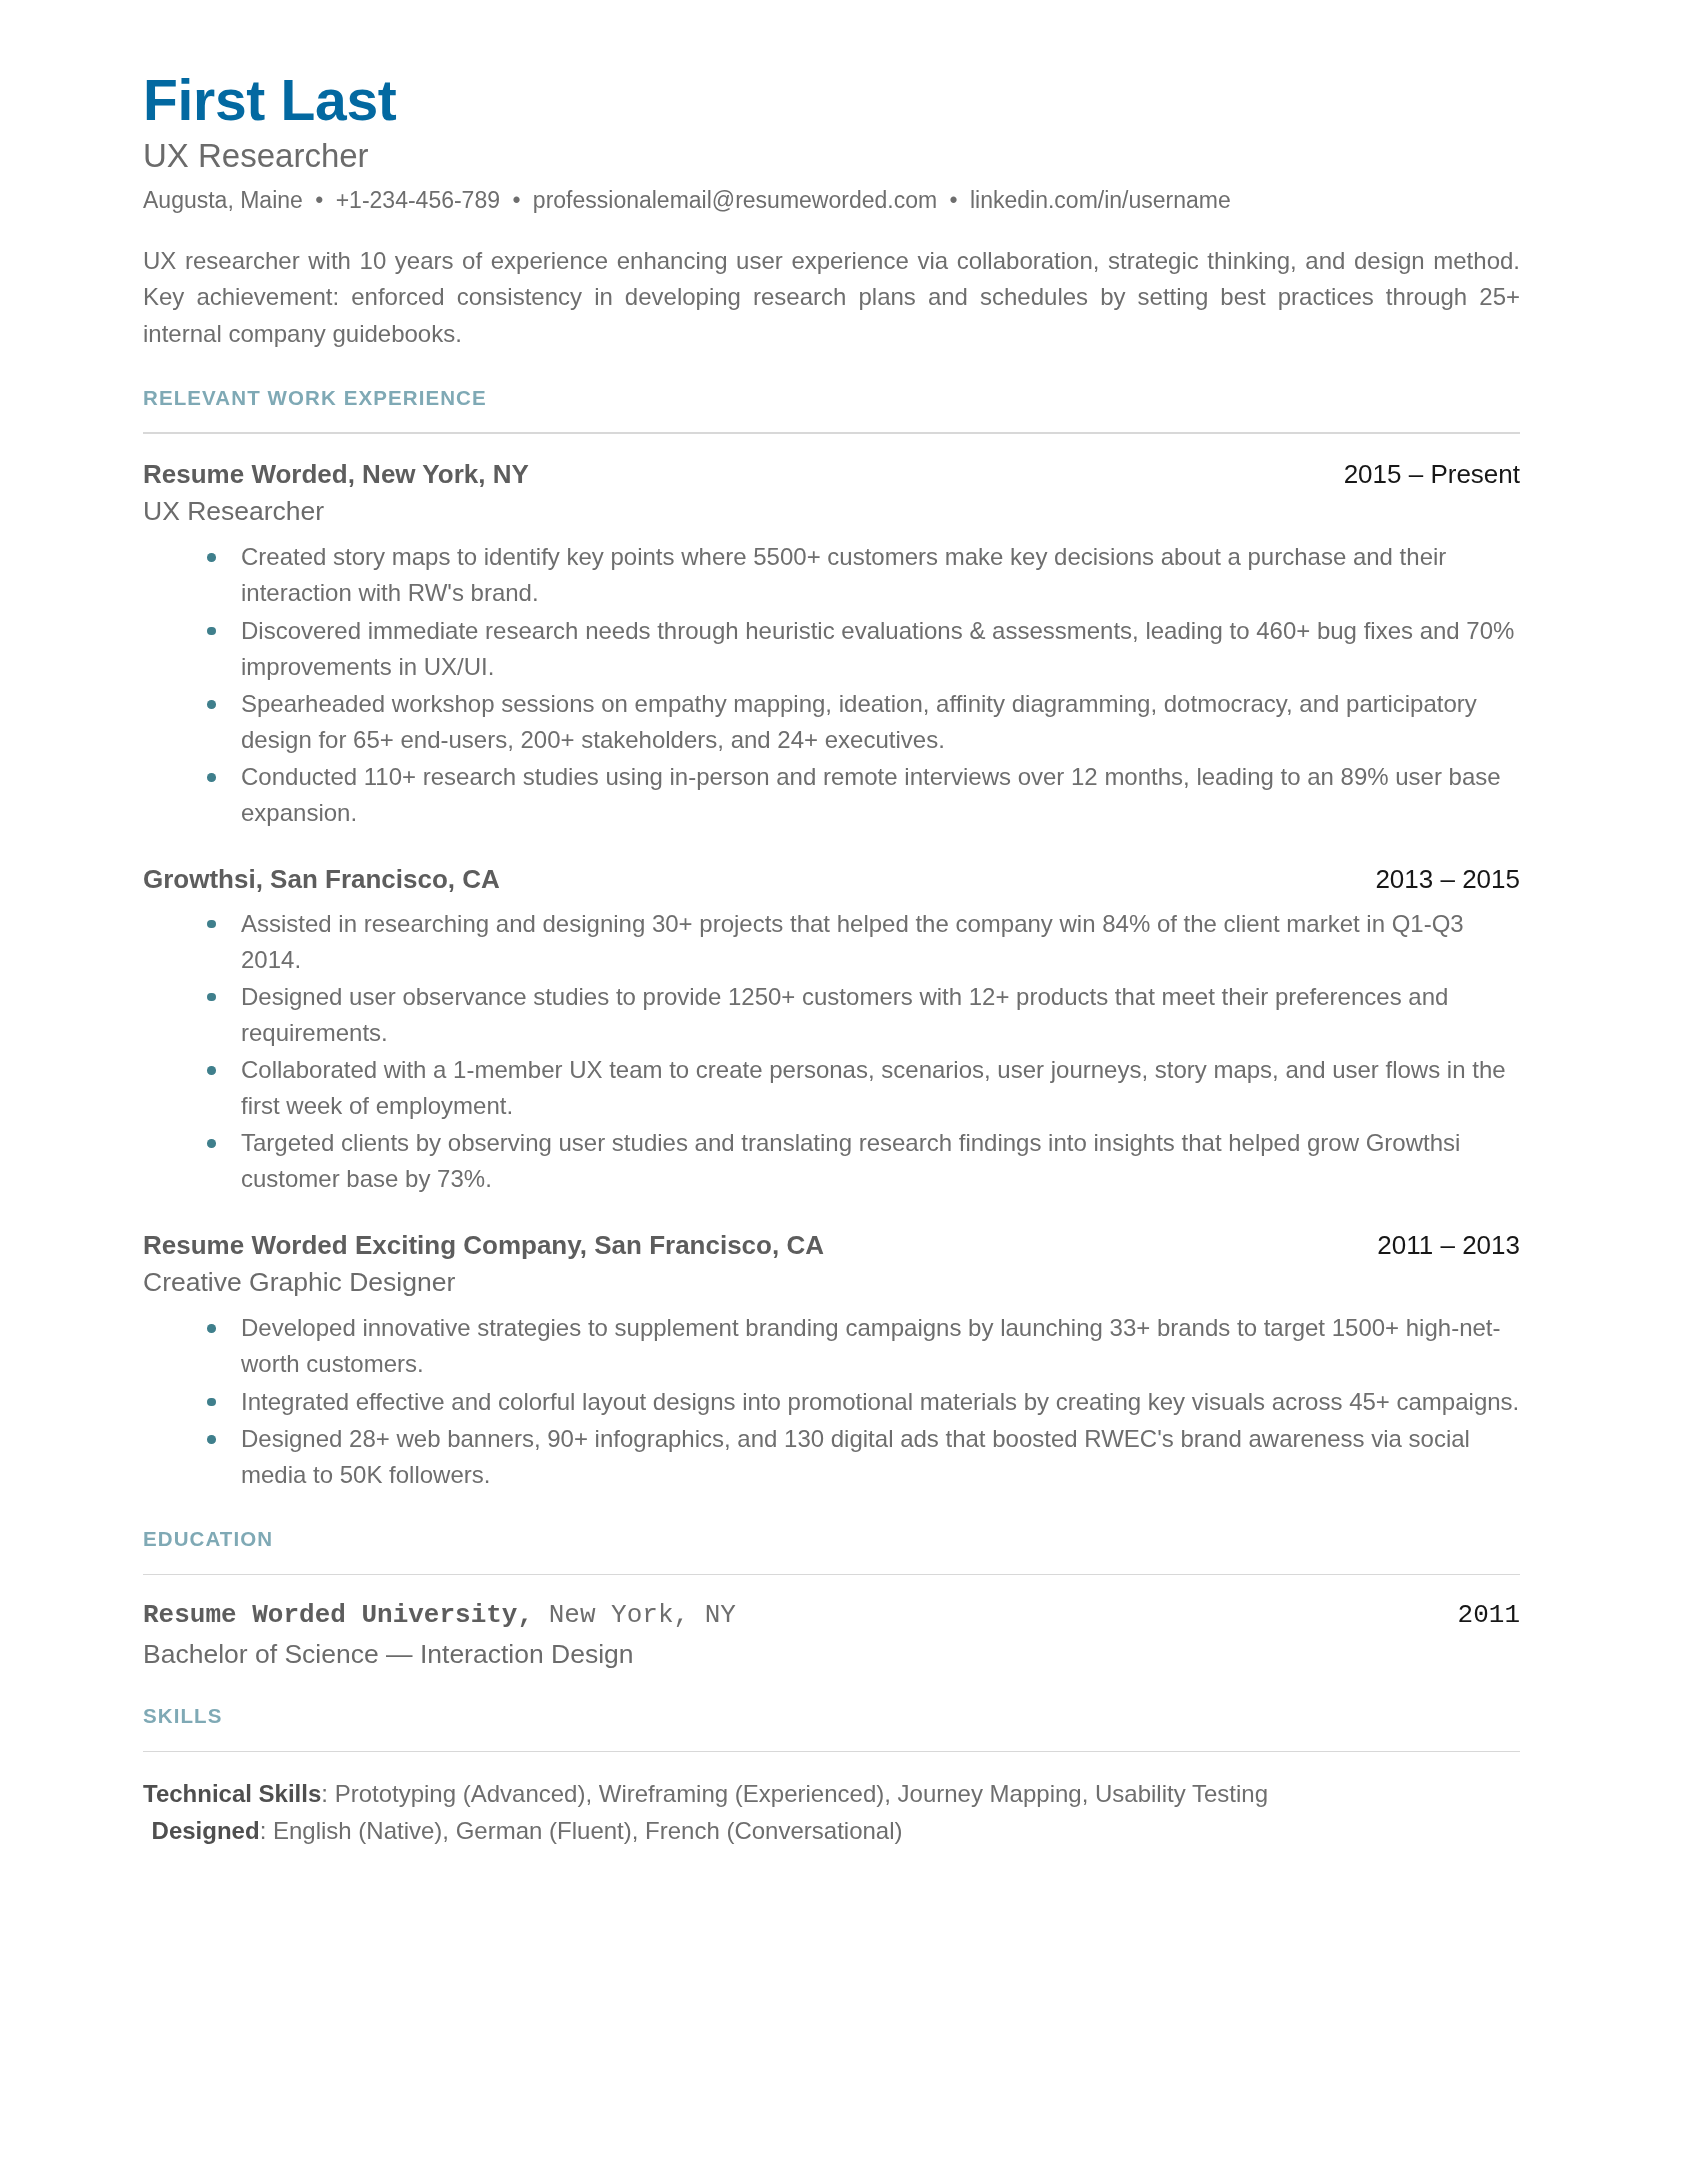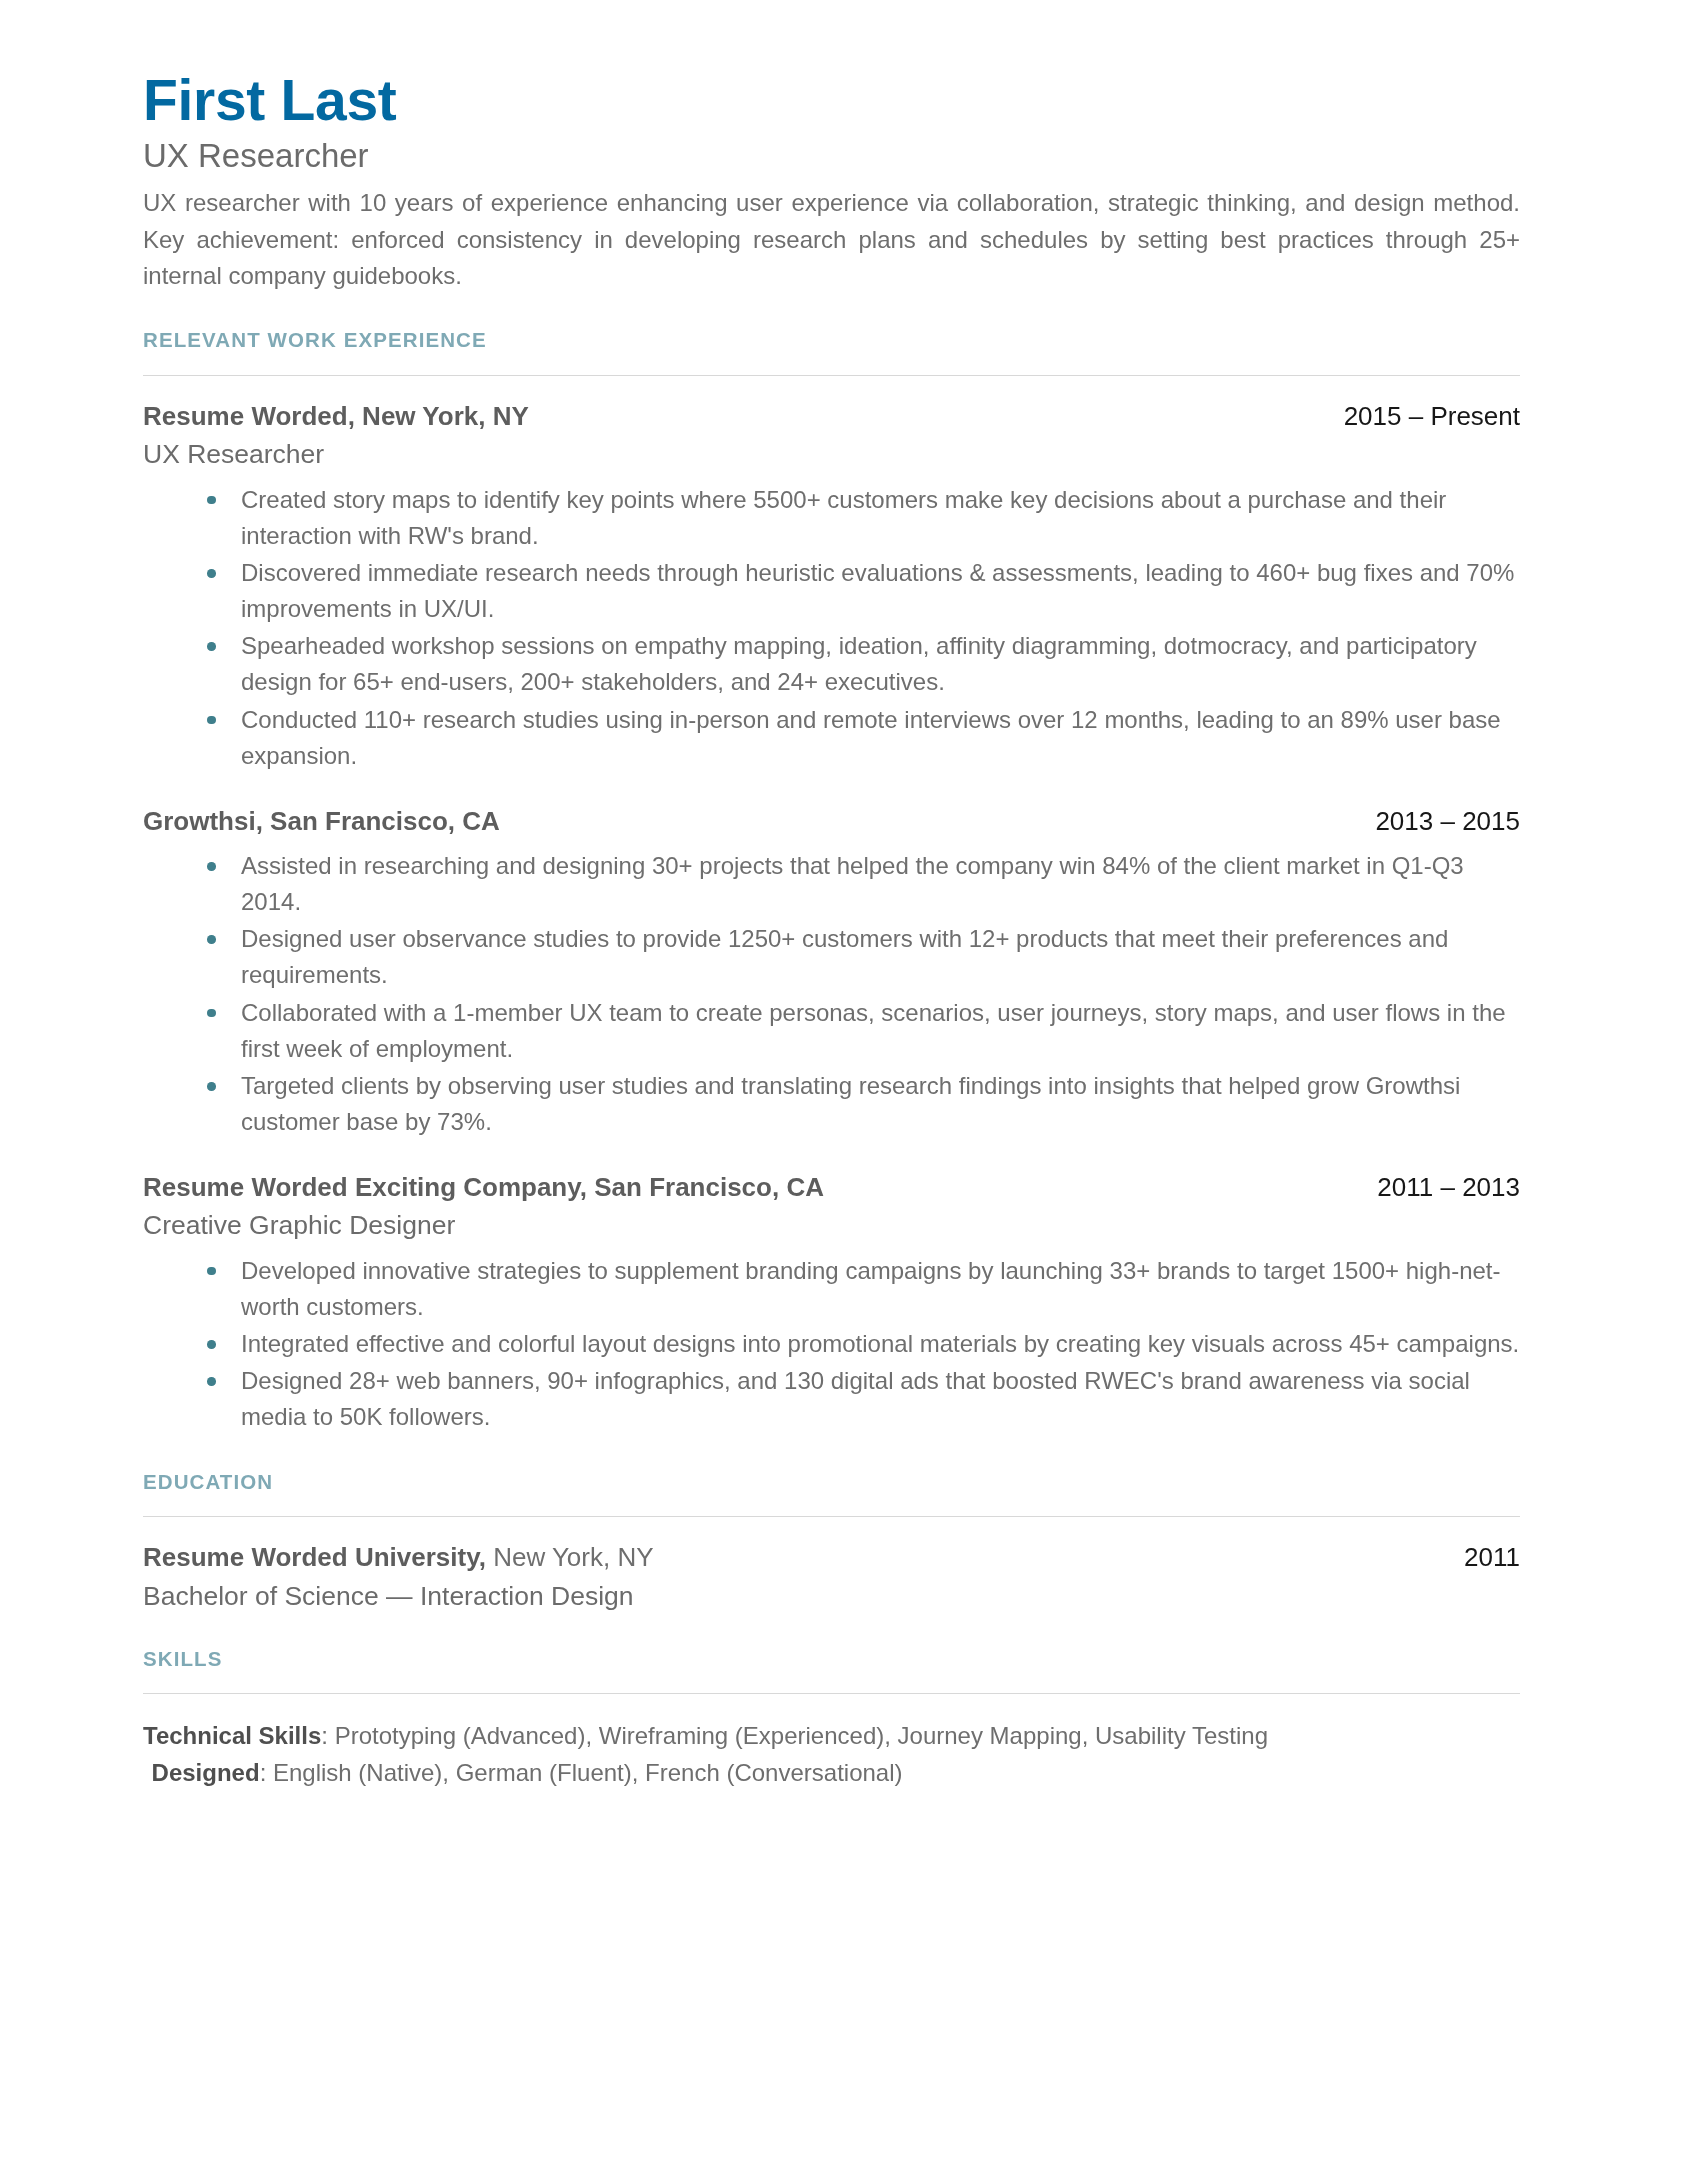--- a/index.html
+++ b/index.html
@@ -136,20 +136,21 @@
 
   .entry-gap { height: 30px; }
   .section-gap { height: 33px; }
 
   
   .edu-head {
     display: flex;
     justify-content: space-between;
     align-items: flex-start;
     width: 100%;
+    font-family: Liberation Mono, monospace;
   }
   .edu-school {
     font-size: 26px;
     font-weight: 700;
     color: #5d5d5d;
     line-height: 1.25;
   }
   .edu-school .light {
     font-weight: 400;
     color: #6e6e6e;
@@ -183,20 +184,29 @@
 </style>
 </head>
 <body>
 
 <div class="page">
   <div class="sheet">
 
     <div>
       <h1 class="name">First Last</h1>
       <div class="job-title">UX Researcher</div>
+      <div class="contact-line">
+        <span>Augusta, Maine</span>
+        <span class="contact-sep">•</span>
+        <span>+1-234-456-789</span>
+        <span class="contact-sep">•</span>
+        <span>professionalemail@resumeworded.com</span>
+        <span class="contact-sep">•</span>
+        <span>linkedin.com/in/username</span>
+      </div>
       <p class="summary">UX researcher with 10 years of experience enhancing user experience via collaboration, strategic thinking, and design method. Key achievement: enforced consistency in developing research plans and schedules by setting best practices through 25+ internal company guidebooks.</p>
     </div>
 
     <div>
       <div class="section-head">RELEVANT WORK EXPERIENCE</div>
       <div class="rule"></div>
       <div id="experience-list">
           <div class="entry">
             <div class="entry-head">
               <div class="entry-company">Resume Worded, New York, NY</div>

